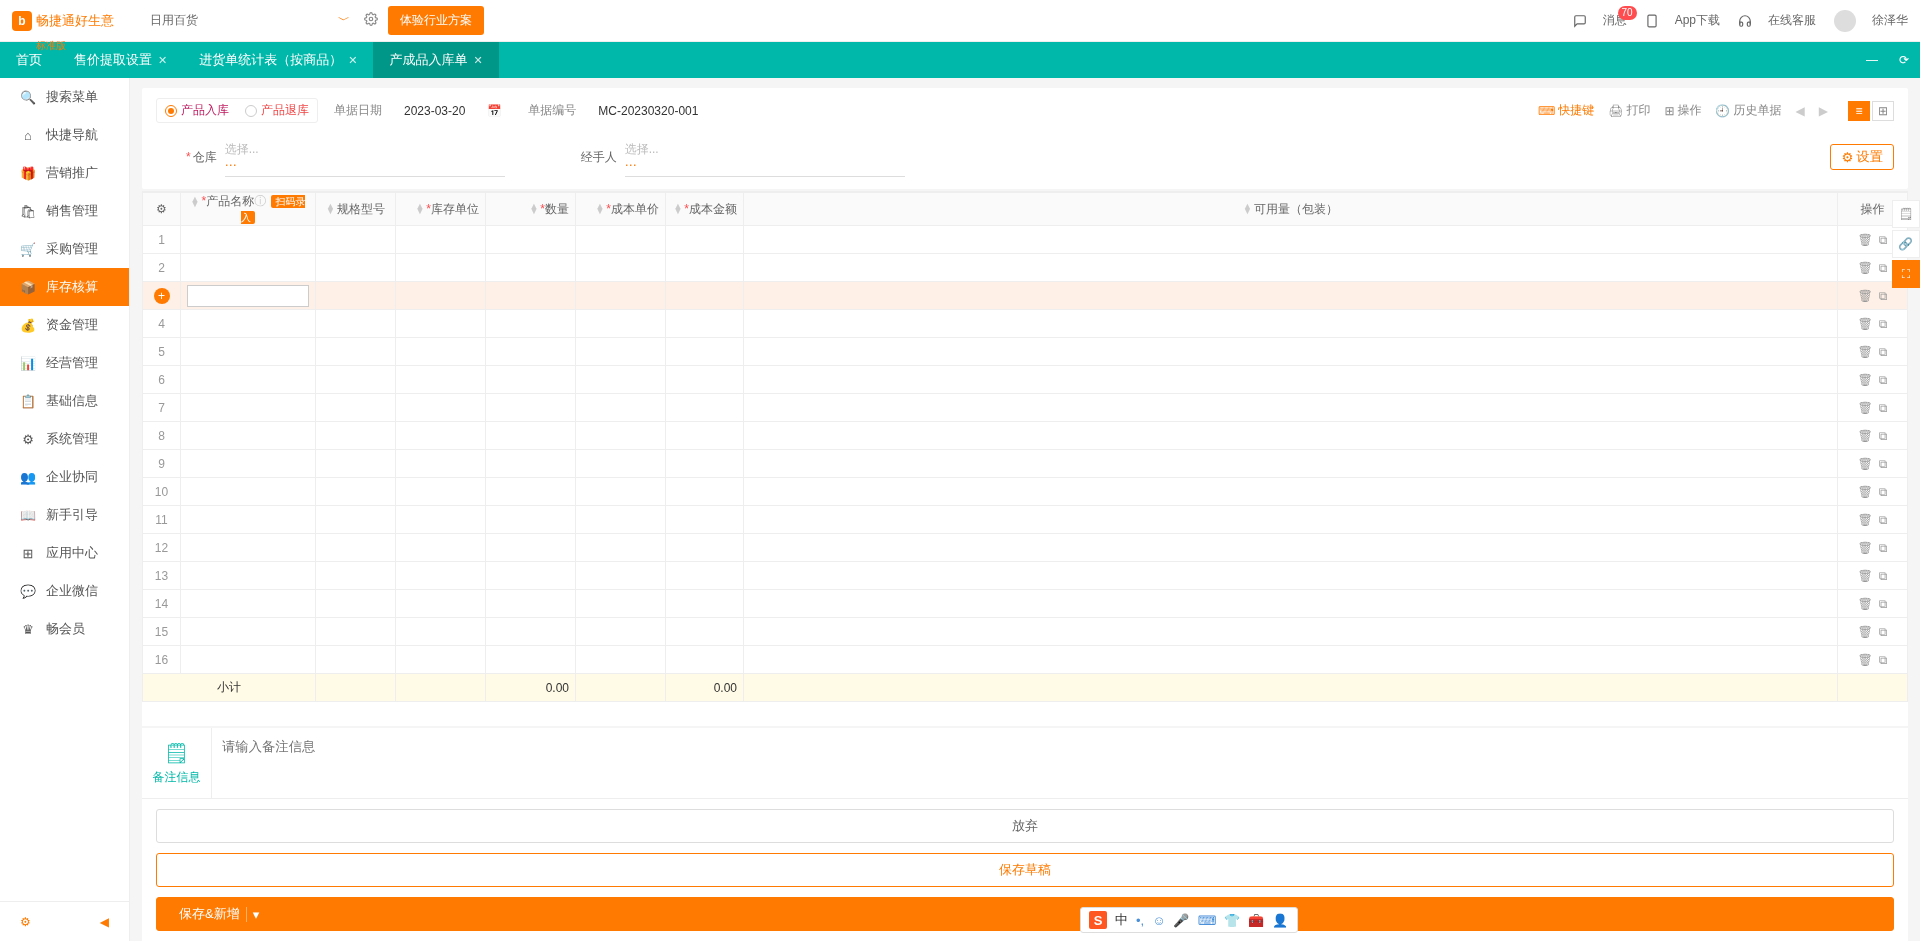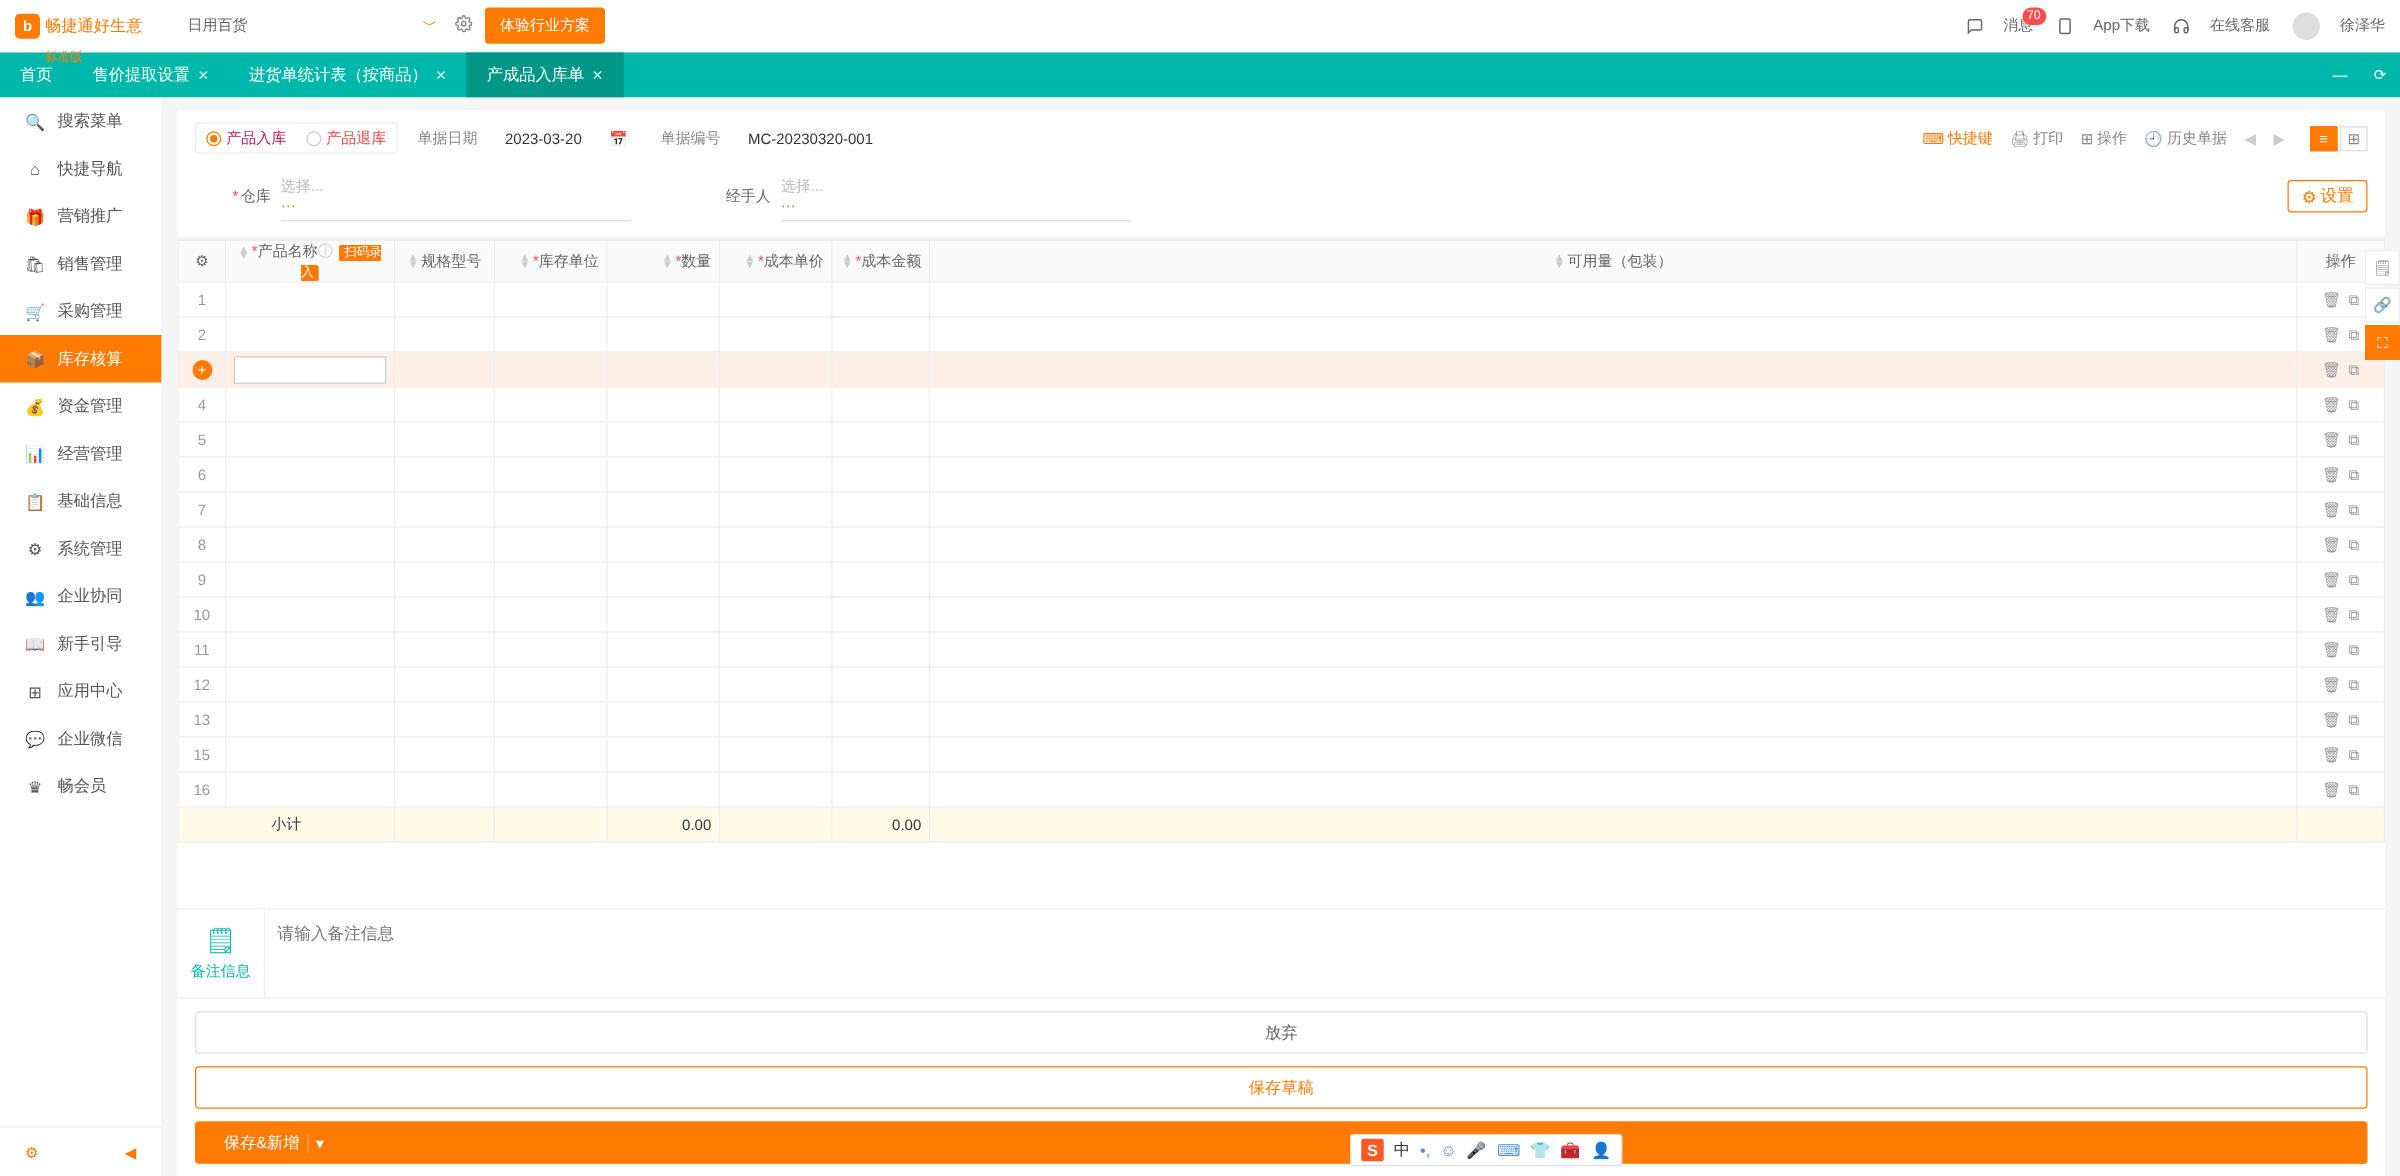--- a/index.html
+++ b/index.html
@@ -481,20 +481,31 @@
               <td class="col-name"></td>
               <td class="col-spec"></td>
               <td class="col-unit"></td>
               <td class="col-qty"></td>
               <td class="col-price"></td>
               <td class="col-amount"></td>
               <td class="col-avail"></td>
               <td class="col-ops"><span class="op-icon">🗑</span><span class="op-icon">⧉</span></td>
             </tr>
             <tr>
+              <td class="col-idx">14</td>
+              <td class="col-name"></td>
+              <td class="col-spec"></td>
+              <td class="col-unit"></td>
+              <td class="col-qty"></td>
+              <td class="col-price"></td>
+              <td class="col-amount"></td>
+              <td class="col-avail"></td>
+              <td class="col-ops"><span class="op-icon">🗑</span><span class="op-icon">⧉</span></td>
+            </tr>
+            <tr>
               <td class="col-idx">15</td>
               <td class="col-name"></td>
               <td class="col-spec"></td>
               <td class="col-unit"></td>
               <td class="col-qty"></td>
               <td class="col-price"></td>
               <td class="col-amount"></td>
               <td class="col-avail"></td>
               <td class="col-ops"><span class="op-icon">🗑</span><span class="op-icon">⧉</span></td>
             </tr>

